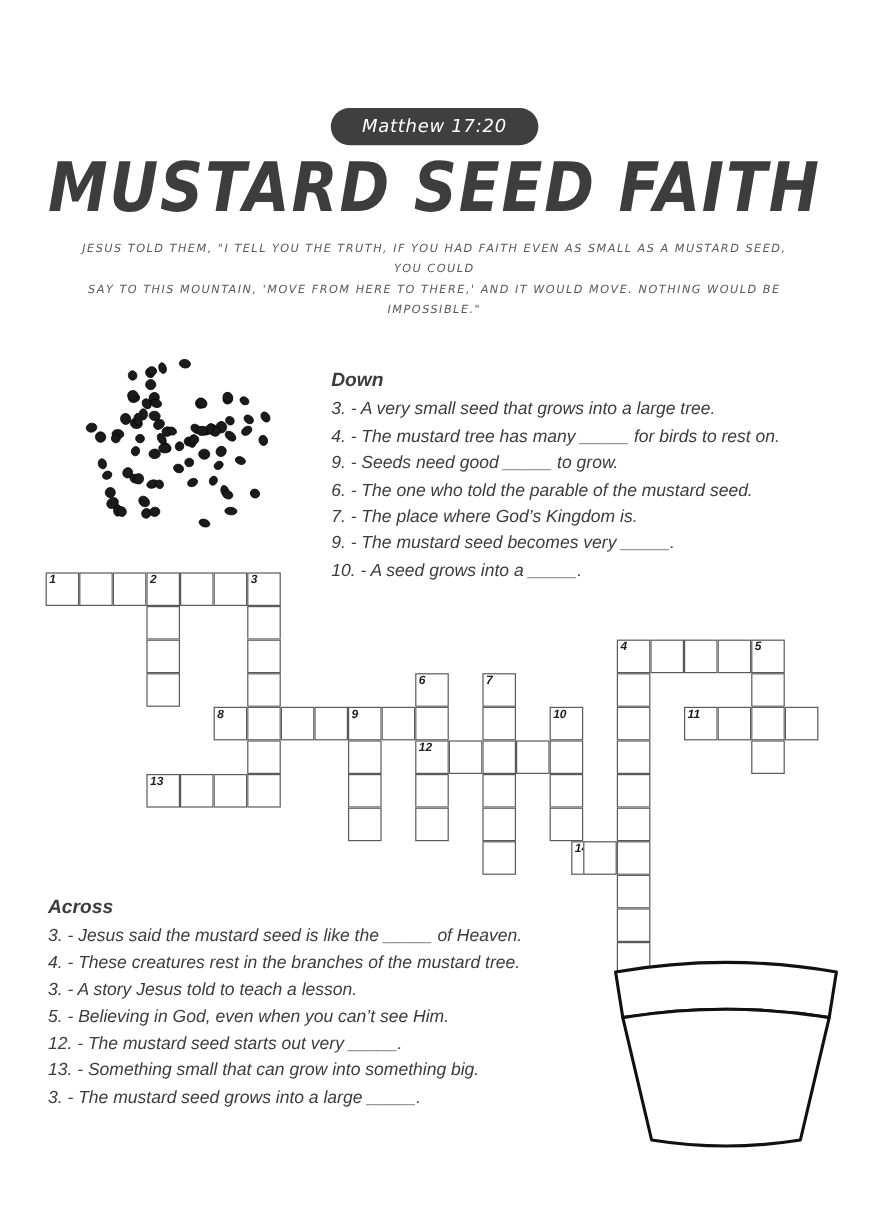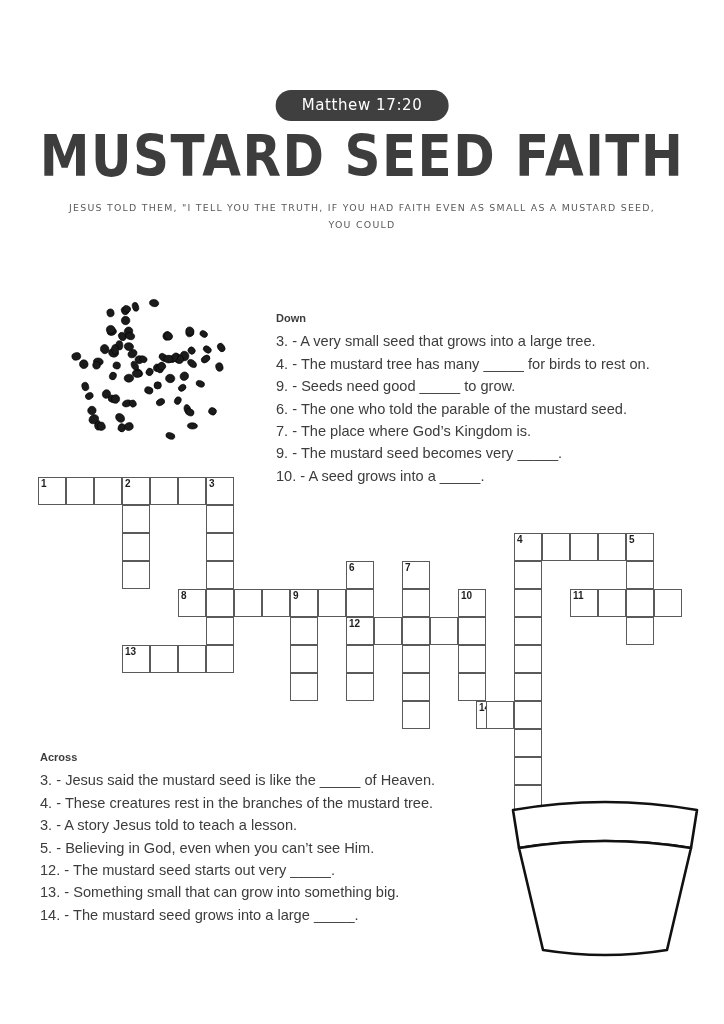--- a/index.html
+++ b/index.html
@@ -1,21 +1,21 @@
 <!DOCTYPE html>
 <html><head>
 <meta charset="utf-8">
 <style>
   html,body{margin:0;padding:0;}
   body{
     width:724px;height:1024px;background:#ffffff;
     font-family:"Liberation Sans", sans-serif;
     color:#3c3c3c;overflow:hidden;position:relative;
   }
-  .page{position:relative;width:724px;height:1024px;}
+  .page{position:relative;width:724px;height:1024px;font-style:italic;}
 
   
   .ref-pill{
     position:absolute;left:50%;transform:translateX(-50%);top:90px;
     background:#3f3f3f;color:#ffffff;border-radius:20px;
     padding:6px 26px 7px;font-size:15px;letter-spacing:.6px;
     white-space:nowrap;font-family:"DejaVu Sans", sans-serif;
   }
   .main-title{
     position:absolute;left:0;right:0;top:126px;text-align:center;
@@ -29,21 +29,21 @@
     text-align:center;font-size:9.4px;line-height:17px;
     letter-spacing:1.25px;color:#5a5a5a;
     font-family:"DejaVu Sans", sans-serif;
   }
 
   
   .seeds{position:absolute;left:62px;top:286px;width:180px;height:170px;}
 
   
   .clues{position:absolute;font-size:14.6px;line-height:22.4px;color:#3c3c3c;}
-  .clues .heading{font-weight:bold;margin:0 0 1px 0;font-size:11px;}
+  .clues .heading{font-weight:bold;margin:0 0 1px 0;font-size:16px;}
   .clues ul{list-style:none;margin:0;padding:0;}
   .clues li{white-space:nowrap;}
   .down-block{left:276px;top:307px;}
   .across-block{left:40px;top:746px;}
 
   
   .grid{position:absolute;left:38px;top:477px;width:660px;height:290px;}
   .cell{
     position:absolute;width:28px;height:28px;
     border:1.4px solid #5a5a5a;background:#ffffff;box-sizing:border-box;
@@ -60,20 +60,21 @@
 <body>
 
 <div class="page">
 
   <div class="ref-pill">Matthew 17:20</div>
 
   <div class="main-title">MUSTARD SEED FAITH</div>
 
   <div class="verse">
     <div>JESUS TOLD THEM, "I TELL YOU THE TRUTH, IF YOU HAD FAITH EVEN AS SMALL AS A MUSTARD SEED, YOU COULD</div>
+    <div>SAY TO THIS MOUNTAIN, 'MOVE FROM HERE TO THERE,' AND IT WOULD MOVE. NOTHING WOULD BE IMPOSSIBLE."</div>
   </div>
 
   <svg class="seeds" viewBox="0 0 180 170" aria-hidden="true">
     <g id="seed-group" fill="#1b1b1b" stroke="#000" stroke-width="0.6">
         <ellipse cx="157.4" cy="81.0" rx="4.28" ry="3.57" transform="rotate(254 157.4 81.0)"></ellipse>
         <ellipse cx="143.6" cy="73.0" rx="4.66" ry="3.36" transform="rotate(145 143.6 73.0)"></ellipse>
         <ellipse cx="150.5" cy="125.3" rx="3.93" ry="3.63" transform="rotate(28 150.5 125.3)"></ellipse>
         <ellipse cx="76.8" cy="87.0" rx="4.17" ry="3.37" transform="rotate(49 76.8 87.0)"></ellipse>
         <ellipse cx="36.0" cy="139.3" rx="4.83" ry="3.41" transform="rotate(90 36.0 139.3)"></ellipse>
         <ellipse cx="51.6" cy="66.8" rx="5.03" ry="4.34" transform="rotate(191 51.6 66.8)"></ellipse>
@@ -264,21 +265,21 @@
 
   <div class="clues across-block">
     <div class="heading">Across</div>
     <ul>
       <li>3. - Jesus said the mustard seed is like the _____ of Heaven.</li>
       <li>4. - These creatures rest in the branches of the mustard tree.</li>
       <li>3. - A story Jesus told to teach a lesson.</li>
       <li>5. - Believing in God, even when you can’t see Him.</li>
       <li>12. - The mustard seed starts out very _____.</li>
       <li>13. - Something small that can grow into something big.</li>
-      <li>14. - The mustard seed grows into a large _____.</li>
+      <li>3. - The mustard seed grows into a large _____.</li>
     </ul>
   </div>
 
   <svg class="pot" viewBox="0 0 200 172" aria-hidden="true">
     <path fill="#fff" stroke="#111" stroke-width="2.6" stroke-linejoin="round" d="M8 18 Q100 2 192 18 L186 56 Q100 42 14 56 Z"></path>
     <path fill="#fff" stroke="#111" stroke-width="2.6" stroke-linejoin="round" d="M14 56 Q100 42 186 56 L162 158 Q100 168 38 158 Z"></path>
   </svg>
 
 </div>
 

